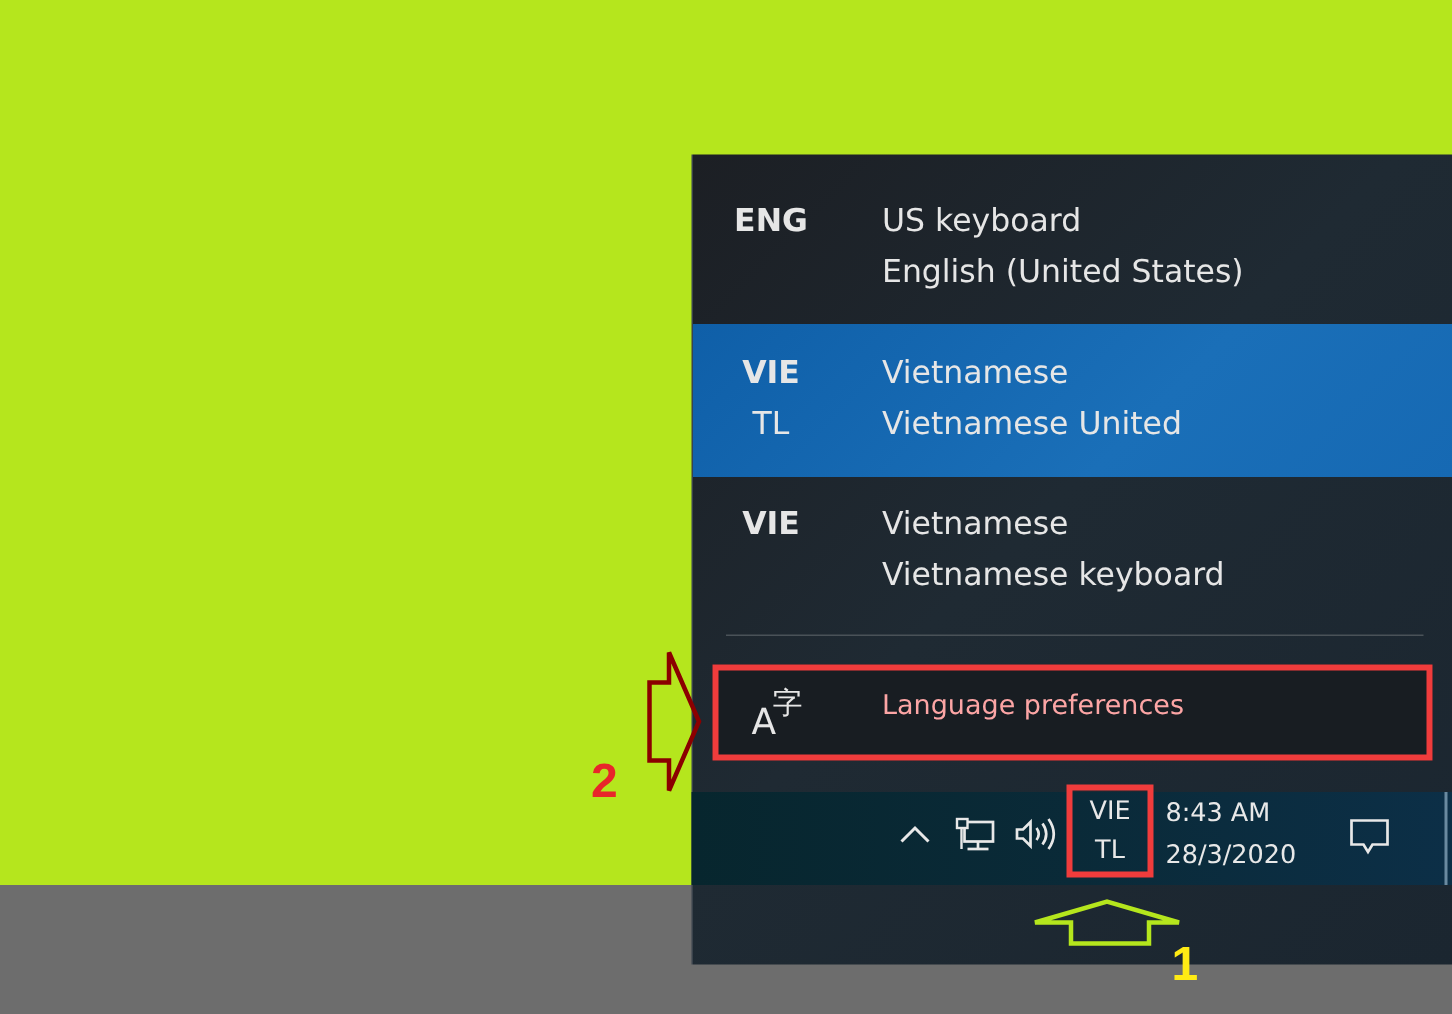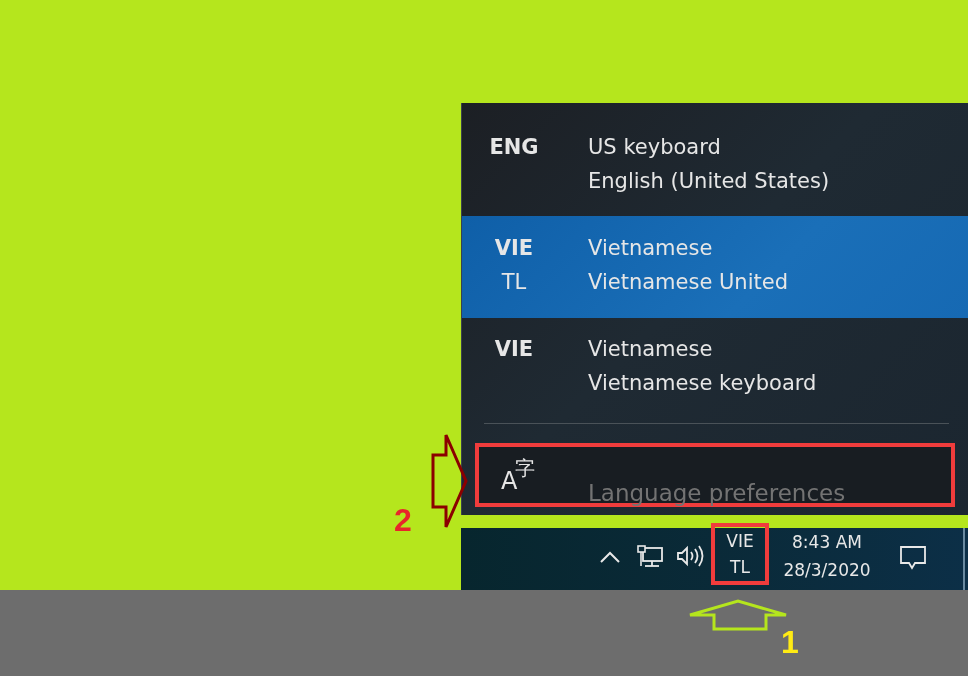--- a/index.html
+++ b/index.html
@@ -6,21 +6,21 @@
   body {
     width:968px; height:676px; position:relative; overflow:hidden;
     background:#b5e61d;
     font-family:"DejaVu Sans", "Liberation Sans", sans-serif;
   }
   .bottom-band {
     position:absolute; left:0; top:590px; width:968px; height:86px;
     background:#6d6d6d;
   }
   .flyout {
-    position:absolute; left:461px; top:103px; width:507px; height:412px;
+    position:absolute; left:461px; top:103px; width:507px; height:540px;
     background: linear-gradient(135deg, #1c1f24 0%, #1f2a33 45%, #1b2630 100%);
     border-left:1px solid #3a434c;
     box-sizing:border-box;
   }
   .lang-item {
     position:absolute; left:0; width:507px; height:102px;
   }
   .lang-item.selected { background: linear-gradient(135deg,#0f5fa8 0%, #1a6fb8 60%, #1669b3 100%); }
   .code {
     position:absolute; left:0; width:104px; text-align:center;
@@ -38,36 +38,36 @@
   .pref {
     position:absolute; left:13px; top:340px; width:480px; height:64px;
     border:4px solid #f03c3c; box-sizing:border-box; background:#181d22;
   }
   .pref-icon {
     position:absolute; left:20px; top:10px; width:40px; height:40px; color:#e6e6e6;
   }
   .pref-icon .a { position:absolute; left:2px; top:10px; font-size:24px; }
   .pref-icon .z { position:absolute; left:16px; top:-2px; font-size:20px; }
   .pref-label {
-    position:absolute; left:109px; top:13px; color:#737373; font-size:23px; white-space:nowrap;margin-top:20px;
+    position:absolute; left:109px; top:13px; color:#fca5a5; font-size:18px; white-space:nowrap;
   }
   .taskbar {
     position:absolute; left:461px; top:528px; width:507px; height:62px;
     background: linear-gradient(90deg,#07262e 0%, #0a2a38 50%, #0c2f47 100%);
   }
   .tray-chevron { position:absolute; left:138px; top:16px; color:#e8e8e8; font-size:22px; }
   .tray-icon { position:absolute; top:16px; }
   .ime-box {
     position:absolute; left:250px; top:-5px; width:58px; height:62px;
     border:4px solid #f03c3c; box-sizing:border-box;
     color:#e8e8e8; text-align:center; font-size:17px; line-height:26px; padding-top:1px;
   }
   .clock {
     position:absolute; left:316px; top:0px; width:100px; color:#e8e8e8;
-    text-align:center; font-size:17px; line-height:28px;
+    text-align:left; font-size:17px; line-height:28px;
   }
   .clock span { display:block; }
   .notif { position:absolute; left:438px; top:16px; }
   .taskbar-edge { position:absolute; left:502px; top:0; width:2px; height:62px; background:#6a8aa0; }
   .badge {
     position:absolute; font-weight:bold; font-size:32px; font-family:"Liberation Sans", sans-serif;
   }
   .badge-2 { left:394px; top:502px; color:#e8262a; }
   .badge-1 { left:781px; top:624px; color:#ffeb14; }
   .arrow { position:absolute; }

